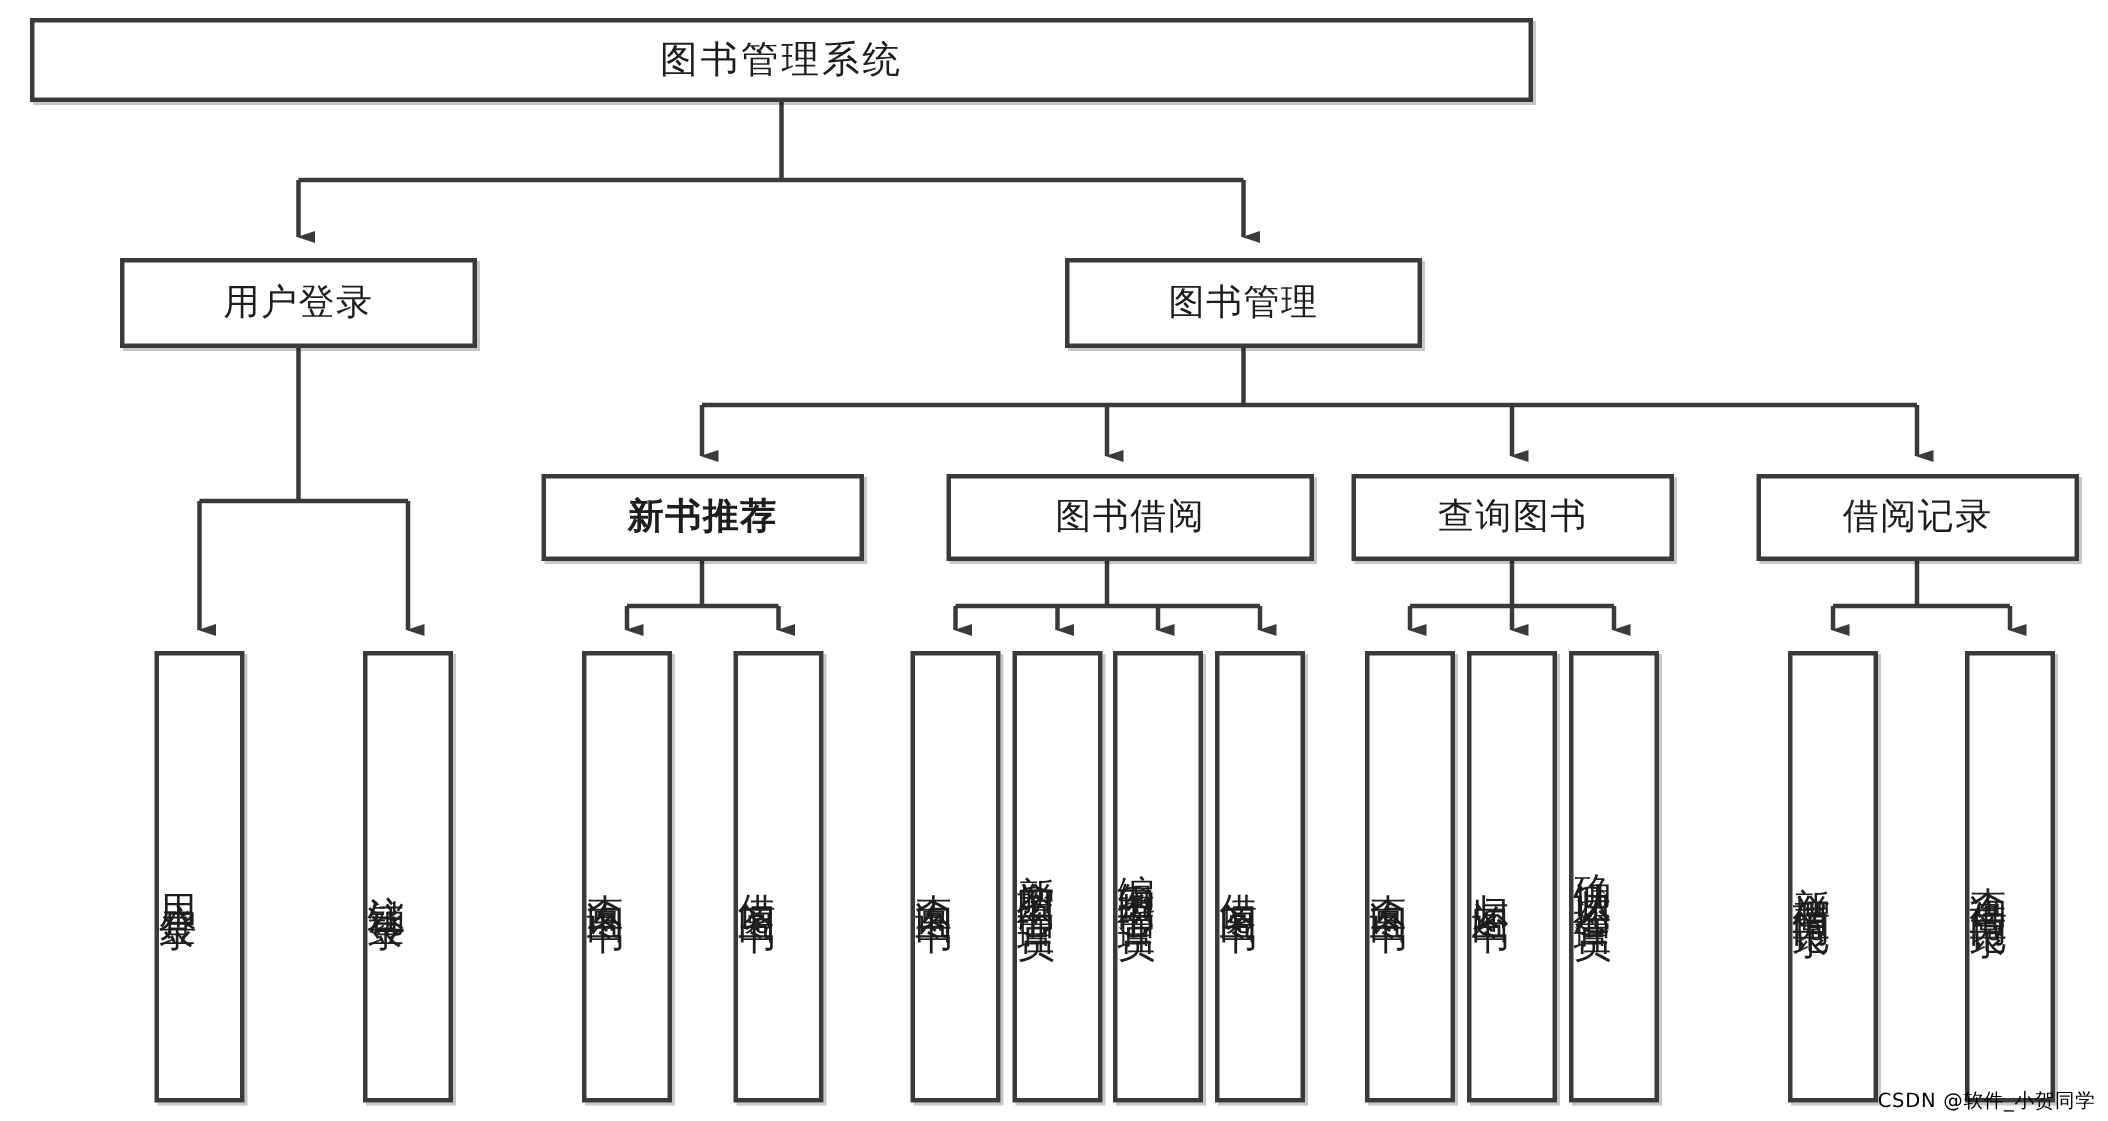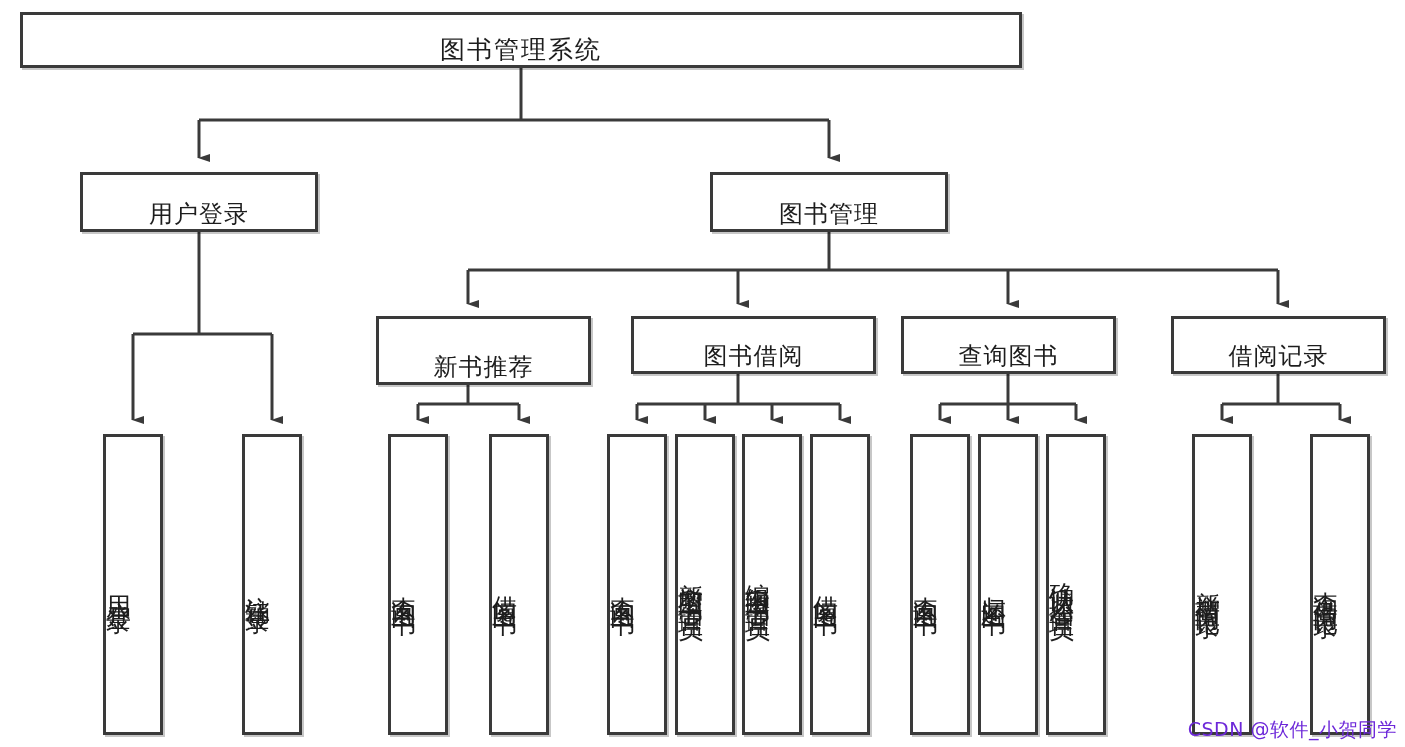--- a/index.html
+++ b/index.html
@@ -25,21 +25,21 @@
     width: 1405px;
     height: 747px;
     pointer-events: none;
   }
   .node {
     position: absolute;
     box-sizing: border-box;
     background: #ffffff;
     border: 3px solid #3a3a3a;
     display: flex;
-    align-items: flex-end;
+    align-items: center;
     justify-content: center;
     color: #1d1d1d;
   }
   .node.shadowed {
     box-shadow: 2px 2px 0 rgba(0,0,0,0.22);
   }
   .node .label {
     display: block;
     text-align: center;
     line-height: 1.15;
@@ -74,22 +74,22 @@
     margin-bottom: auto;
   }
   .node.v {
     display: flex;
     flex-direction: column;
   }
   .watermark {
     position: absolute;
     right: 8px;
     bottom: 4px;
-    font-size: 19px;
-    color: #6d28d9;
+    font-size: 13px;
+    color: #000000;
     letter-spacing: 0.5px;
     white-space: nowrap;
     font-family: "DejaVu Sans", "Liberation Sans", sans-serif;
   }
 </style>
 </head>
 <body>
 
 <div id="canvas">
 
@@ -147,21 +147,21 @@
     <span class="label">图书管理系统</span>
   </div>
 
   <div class="node h shadowed" style="left:80px; top:172px; width:238px; height:60px;">
     <span class="label">用户登录</span>
   </div>
   <div class="node h shadowed" style="left:710px; top:172px; width:238px; height:60px;">
     <span class="label">图书管理</span>
   </div>
 
-  <div class="node h shadowed" style="left:376px; top:316px; width:215px; height:69px;">
+  <div class="node h shadowed" style="left:361px; top:316px; width:215px; height:58px;font-weight:bold;">
     <span class="label">新书推荐</span>
   </div>
   <div class="node h shadowed" style="left:631px; top:316px; width:245px; height:58px;">
     <span class="label">图书借阅</span>
   </div>
   <div class="node h shadowed" style="left:901px; top:316px; width:215px; height:58px;">
     <span class="label">查询图书</span>
   </div>
   <div class="node h shadowed" style="left:1171px; top:316px; width:215px; height:58px;">
     <span class="label">借阅记录</span>

